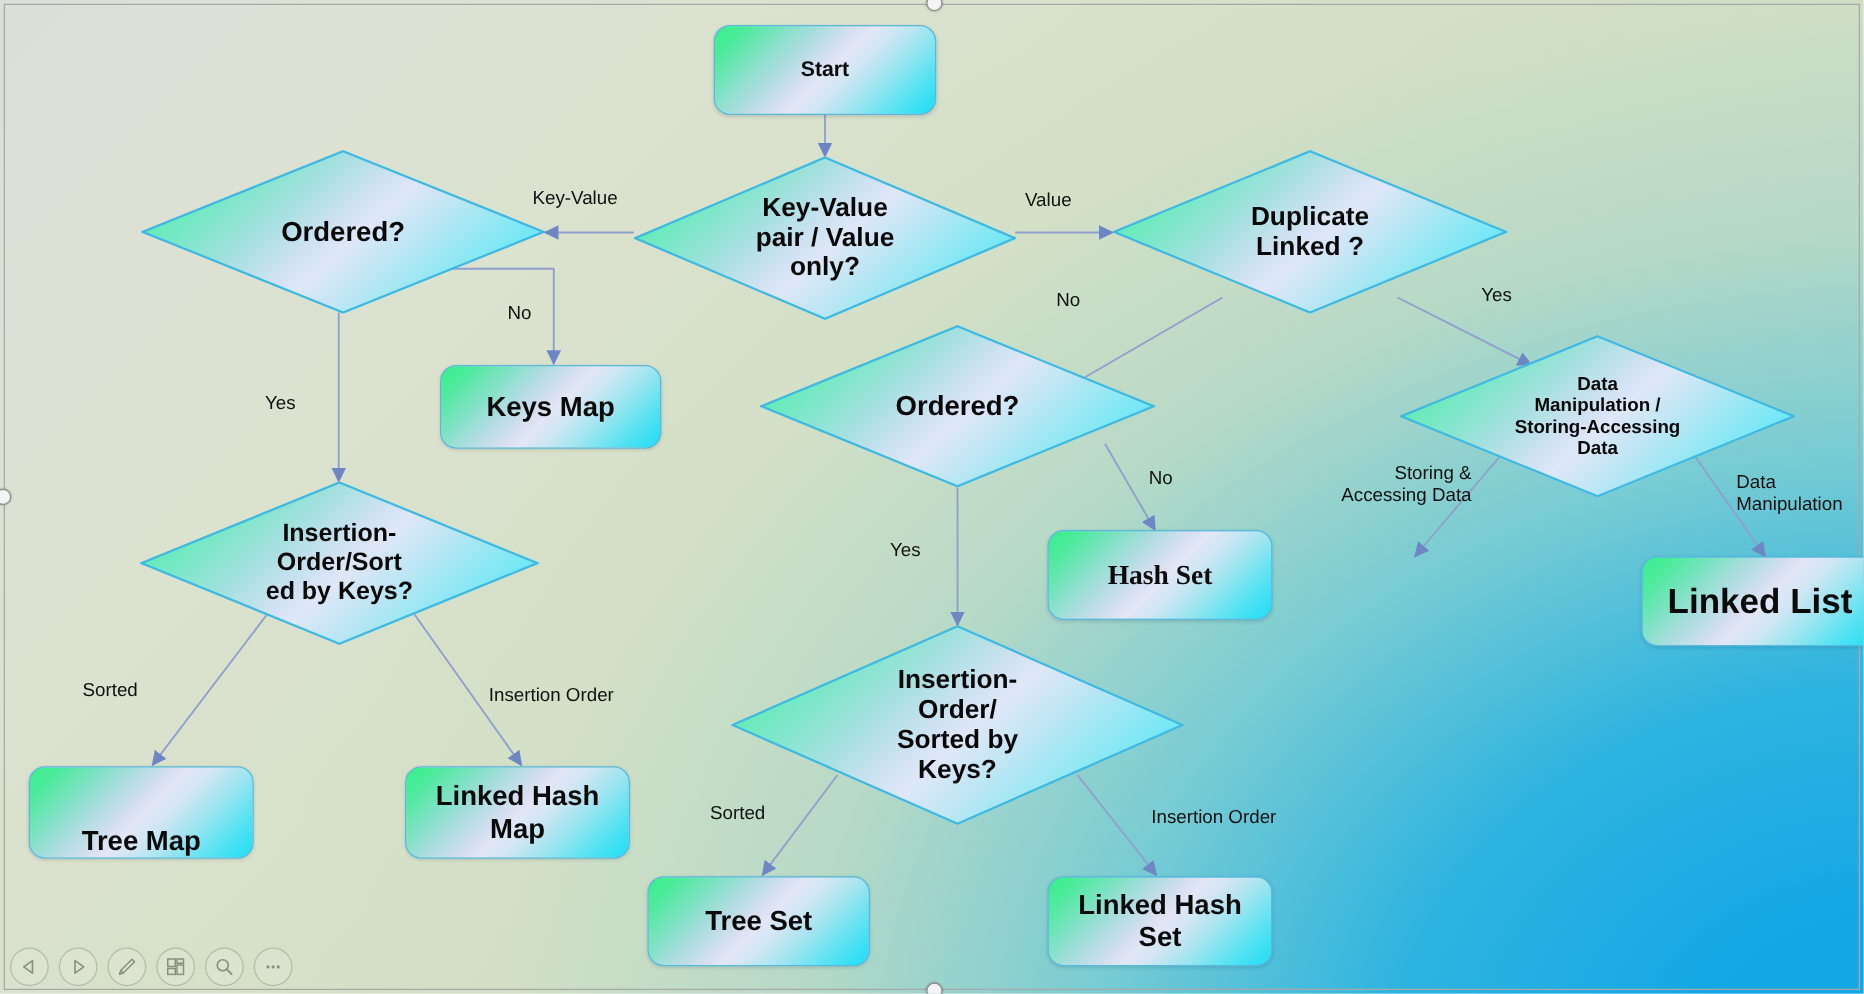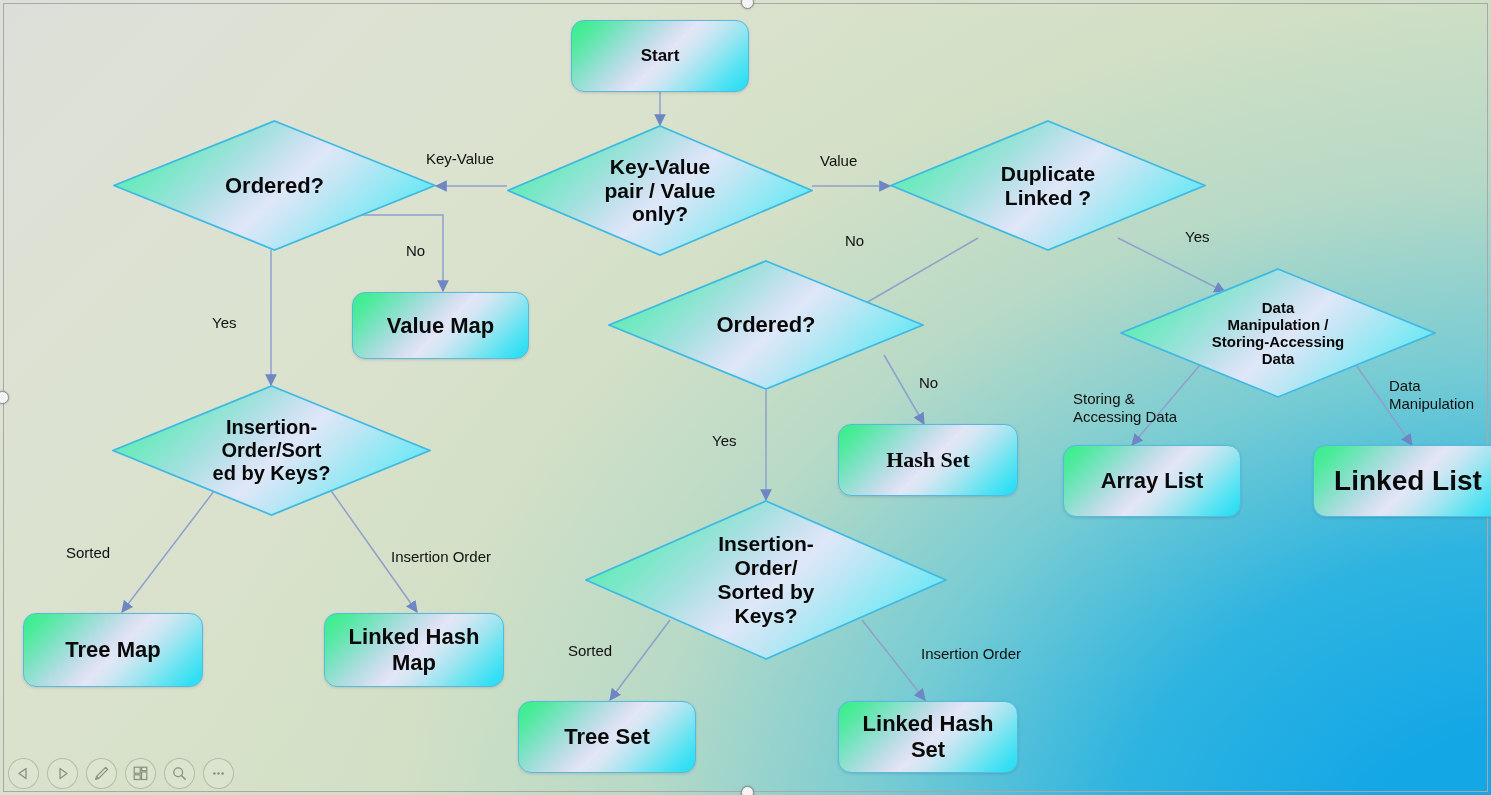--- a/index.html
+++ b/index.html
@@ -143,21 +143,21 @@
   <div class="elabel" style="left:406px;top:242px;">No</div>
   <div class="elabel" style="left:212px;top:314px;">Yes</div>
   <div class="elabel" style="left:66px;top:544px;">Sorted</div>
   <div class="elabel" style="left:391px;top:548px;">Insertion Order</div>
   <div class="elabel" style="left:845px;top:232px;">No</div>
   <div class="elabel" style="left:1185px;top:228px;">Yes</div>
   <div class="elabel" style="left:919px;top:374px;">No</div>
   <div class="elabel" style="left:712px;top:432px;">Yes</div>
   <div class="elabel" style="left:568px;top:642px;">Sorted</div>
   <div class="elabel" style="left:921px;top:645px;">Insertion Order</div>
-  <div class="elabel" style="left:1073px;top:390px;">Storing &amp;
+  <div class="elabel" style="left:1073px;top:370px;text-align:right;">Storing &amp;
 Accessing Data</div>
   <div class="elabel" style="left:1389px;top:377px;">Data
 Manipulation</div>
 
   <div class="node box" style="left:571px;top:20px;width:178px;height:72px;">
     <span style="font-size:17px;">Start</span>
   </div>
 
   <div class="node diamond" style="left:507px;top:125px;width:306px;height:131px;">
     <div class="dshape"></div>
@@ -171,34 +171,34 @@
 
   <div class="node diamond" style="left:113px;top:120px;width:323px;height:131px;">
     <div class="dshape"></div>
     <svg class="dstroke" viewBox="0 0 323 131" preserveAspectRatio="none">
         <polygon points="161.5,1 322,65.5 161.5,130 1,65.5" fill="none" stroke="#3fb9e2" stroke-width="1.8"></polygon>
       </svg>
     <div class="dlabel" style="font-size:22px;">Ordered?</div>
   </div>
 
   <div class="node box" style="left:352px;top:292px;width:177px;height:67px;">
-    <span style="font-size:22px;">Value Map</span>
+    <span style="font-size:22px;">Keys Map</span>
   </div>
 
   <div class="node diamond" style="left:112px;top:385px;width:319px;height:131px;">
     <div class="dshape"></div>
     <svg class="dstroke" viewBox="0 0 319 131" preserveAspectRatio="none">
         <polygon points="159.5,1 318,65.5 159.5,130 1,65.5" fill="none" stroke="#3fb9e2" stroke-width="1.8"></polygon>
       </svg>
     <div class="dlabel" style="font-size:20px;">Insertion-
 Order/Sort
 ed by Keys?</div>
   </div>
 
-  <div class="node box" style="left:23px;top:613px;width:180px;height:74px;">
+  <div class="node box" style="left:23px;top:613px;width:180px;height:74px;align-items:flex-end;">
     <span style="font-size:22px;">Tree Map</span>
   </div>
 
   <div class="node box" style="left:324px;top:613px;width:180px;height:74px;">
     <span style="font-size:22px;">Linked  Hash
 Map</span>
   </div>
 
   <div class="node diamond" style="left:890px;top:120px;width:316px;height:131px;">
     <div class="dshape"></div>
@@ -245,23 +245,20 @@
     <div class="dshape"></div>
     <svg class="dstroke" viewBox="0 0 316 130" preserveAspectRatio="none">
         <polygon points="158,1 315,65 158,129 1,65" fill="none" stroke="#3fb9e2" stroke-width="1.8"></polygon>
       </svg>
     <div class="dlabel" style="font-size:15px;">Data
 Manipulation /
 Storing-Accessing
 Data</div>
   </div>
 
-  <div class="node box" style="left:1063px;top:445px;width:178px;height:72px;">
-    <span style="font-size:22px;">Array List</span>
-  </div>
 
   <div class="node box" style="left:1313px;top:445px;width:190px;height:72px;">
     <span style="font-size:28px;">Linked List</span>
   </div>
 
   <div id="toolbar">
     <div class="tbtn">
       <svg width="15" height="15" viewBox="0 0 15 15">
           <polygon points="10,2.5 10,12.5 3,7.5" fill="none" stroke="#3f4f3c" stroke-width="1.3" stroke-linejoin="round"></polygon>
         </svg>

